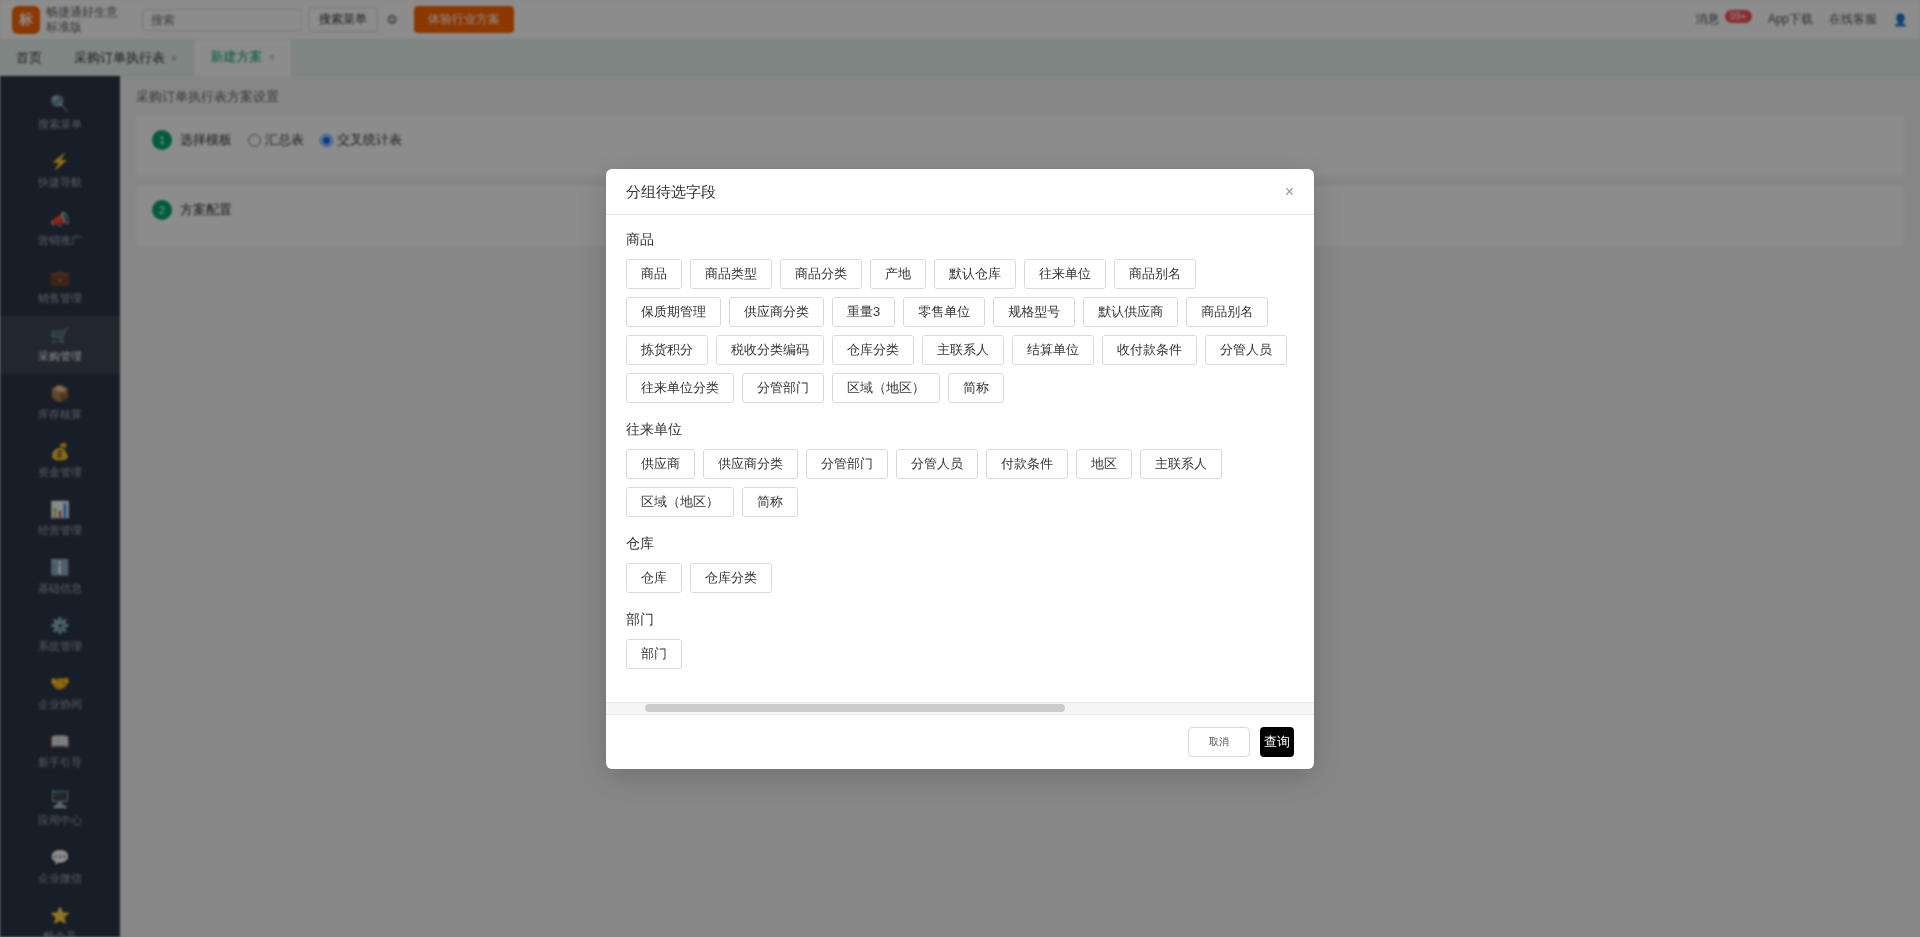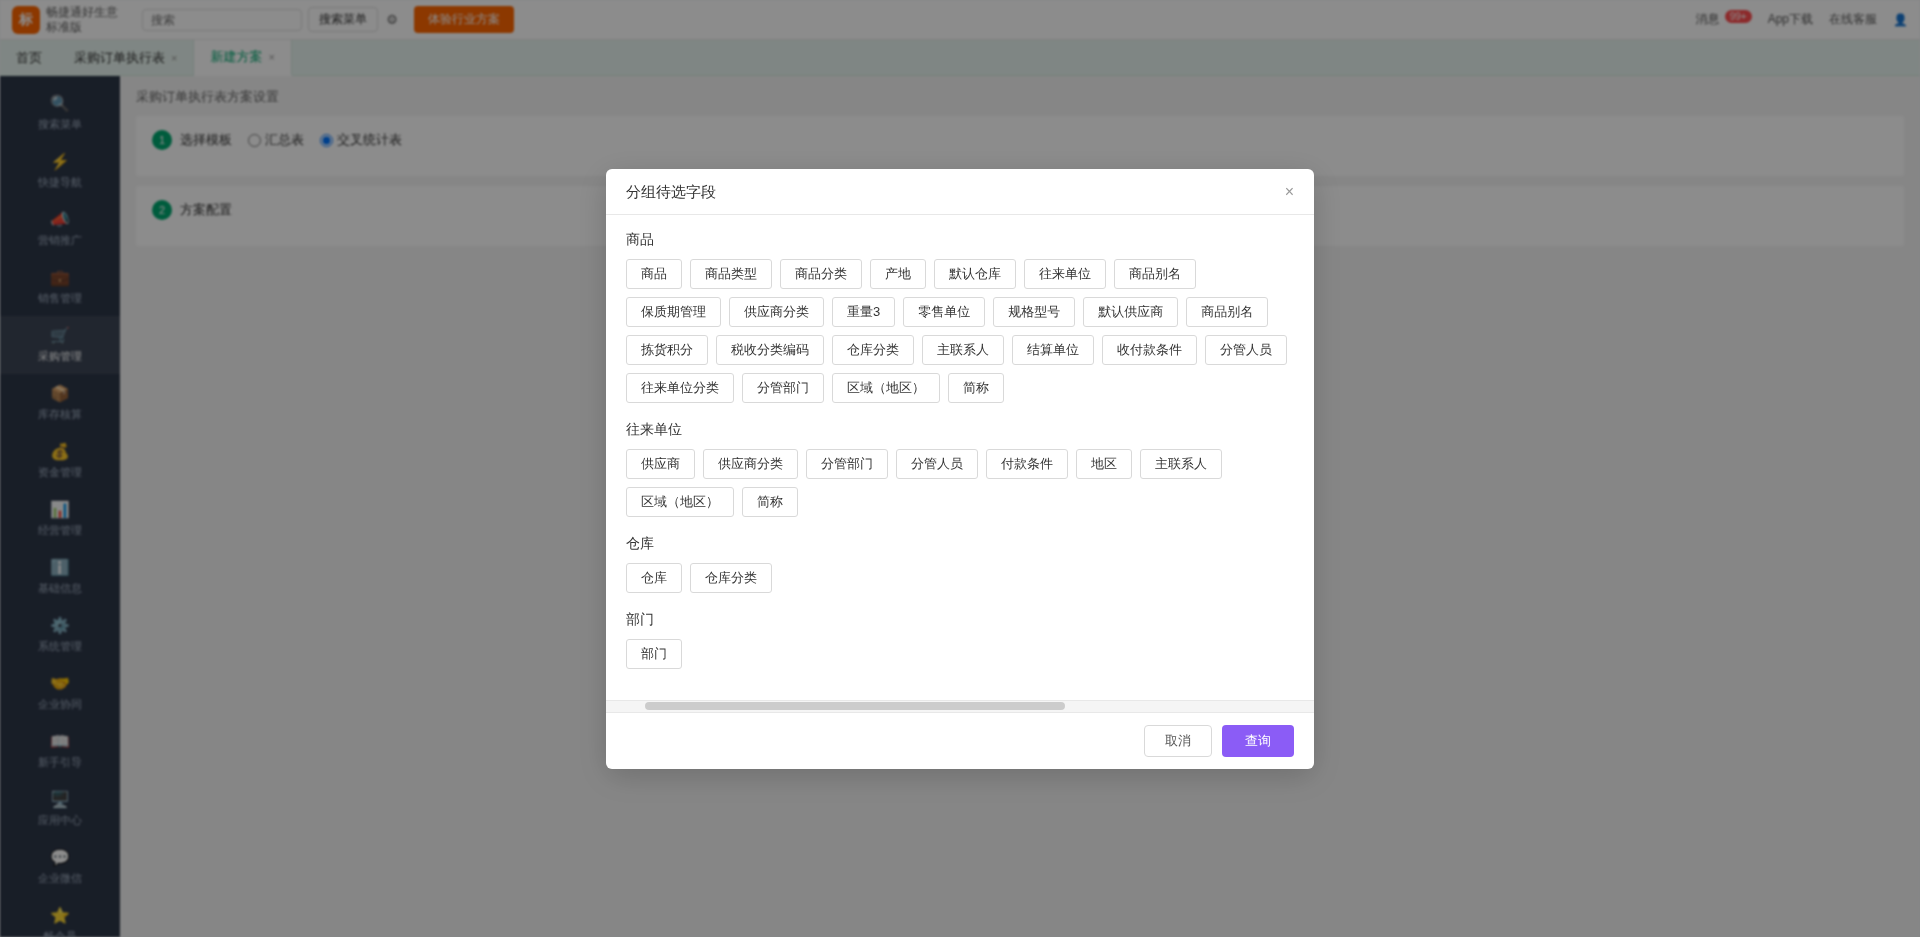--- a/index.html
+++ b/index.html
@@ -65,22 +65,22 @@
     
     .modal-body::-webkit-scrollbar { width: 6px; }
     .modal-body::-webkit-scrollbar-thumb { background: #ccc; border-radius: 3px; }
     .modal-body::-webkit-scrollbar-track { background: #f5f5f5; }
 
     
     .modal-hscroll { height: 12px; border-top: 1px solid #e8e8e8; background: #f5f5f5; flex-shrink: 0; display: flex; align-items: center; padding: 0 4px; }
     .modal-hscroll-inner { height: 8px; background: #ccc; border-radius: 4px; width: 60%; margin-left: 5%; }
 
     
-    .btn-cancel { padding: 6px 20px; border: 1px solid #d9d9d9; border-radius: 4px; background: #fff; cursor: pointer; font-size: 13px; color: #555; }
-    .btn-confirm { padding: 6px 23px; border: none; border-radius: 4px; background: #8b5cf6; cursor: pointer; font-size: 13px; color: #fff; }
+    .btn-cancel { padding: 6px 20px; border: 1px solid #d9d9d9; border-radius: 4px; background: #fff; cursor: pointer; font-size: 10px; color: #555; }
+    .btn-confirm { padding: 6px 4px; border: none; border-radius: 4px; background: #000000; cursor: pointer; font-size: 13px; color: #fff; }
 
     
     .bg-content { filter: blur(1px); pointer-events: none; }
   </style>
 </head>
 <body>
 
 <div class="overlay"></div>
 
 <div class="bg-content">

